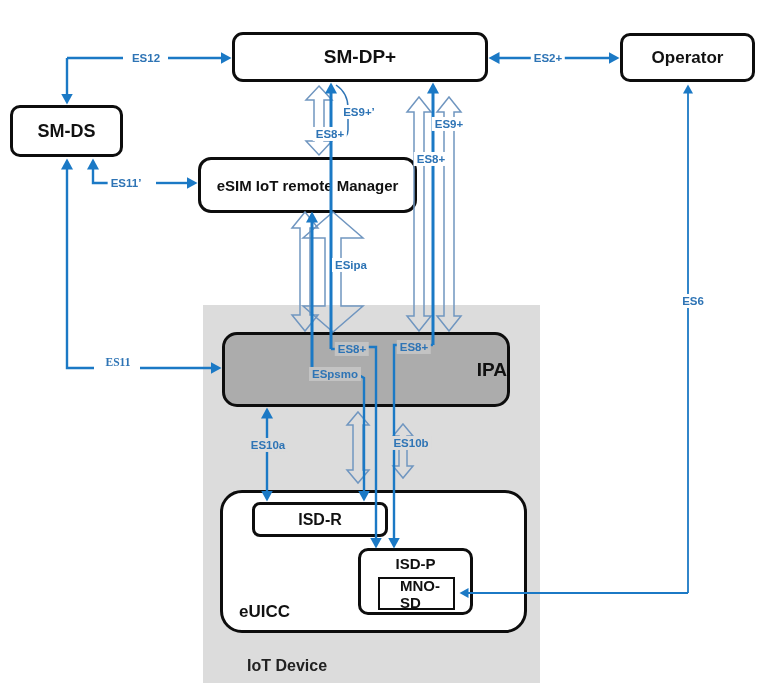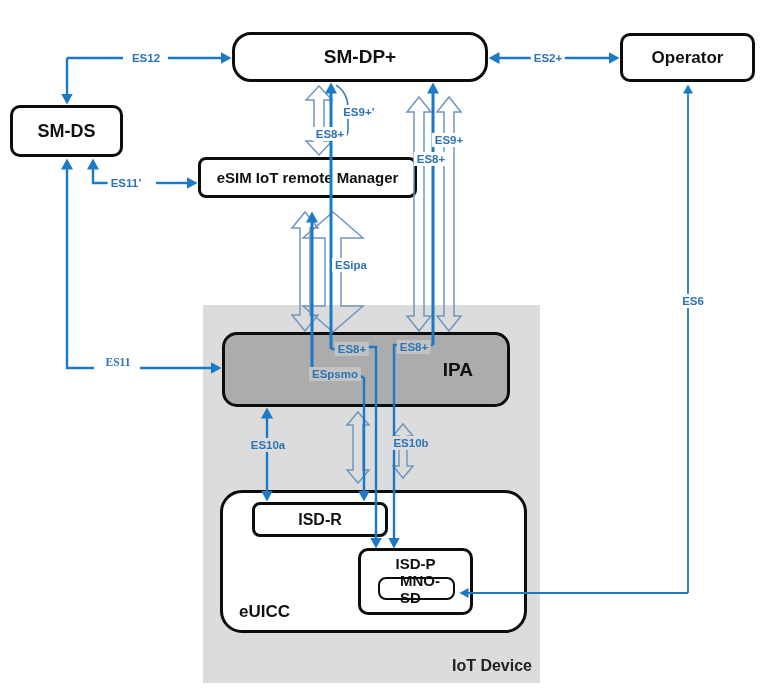--- a/index.html
+++ b/index.html
@@ -3,36 +3,36 @@
 <meta charset="utf-8">
 <style>
   :root{
     --solid:#1b79c5; --hollow:#7096c0; --label:#2e74b5;
     --ipa_fill:#acacac; --iot_fill:#dcdcdc; --border:#0d0d0d;
   }
   html,body{margin:0;padding:0;background:#fff;}
   #canvas{position:relative;width:768px;height:690px;background:#fff;overflow:hidden;
           font-family:"Liberation Sans", sans-serif;}
   .iotbg{position:absolute;left:203px;top:305px;width:337px;height:378px;background:var(--iot_fill);}
-  .iotbg .cap{position:absolute;left:0;right:8px;bottom:8px;text-align:right;
+  .iotbg .cap{position:absolute;left:0;right:8px;bottom:8px;text-align:left;
           font-weight:bold;font-size:16px;color:#222;margin-left:44px;}
   .box{position:absolute;background:#fff;border:3px solid var(--border);border-radius:10px;
        display:flex;align-items:center;justify-content:center;
        font-weight:bold;color:#111;box-sizing:border-box;z-index:2;}
-  #smdp{left:232px;top:32px;width:256px;height:50px;border-radius:19px;font-size:19px;}
+  #smdp{left:232px;top:32px;width:256px;height:50px;border-radius:11px;font-size:19px;}
   #operator{left:620px;top:33px;width:135px;height:49px;font-size:17px;}
   #smds{left:10px;top:105px;width:113px;height:52px;font-size:18px;}
-  #eim{left:198px;top:157px;width:219px;height:41px;border-radius:8px;font-size:15px;}
+  #eim{left:198px;top:157px;width:219px;height:56px;border-radius:13px;font-size:15px;}
   #ipa{left:222px;top:332px;width:288px;height:75px;background:var(--ipa_fill);
-       border-width:3.5px;border-radius:15px;font-size:19px;justify-content:flex-end;padding-right:34px;}
+       border-width:3.5px;border-radius:15px;font-size:19px;justify-content:flex-end;}
   #euicc{left:220px;top:490px;width:307px;height:143px;border-width:3.5px;border-radius:22px;
        justify-content:flex-start;align-items:flex-end;font-size:17px;padding:0 0 8px 16px;}
   #isdr{left:252px;top:502px;width:136px;height:35px;border-radius:8px;font-size:16px;z-index:2;}
   #isdp{left:358px;top:548px;width:115px;height:67px;align-items:flex-start;padding-top:4px;font-size:15px;z-index:2;}
-  #mnosd{left:378px;top:577px;width:77px;height:23px;border-width:2.5px;border-radius:8px;font-size:15px;z-index:3;padding-left:20px;}
+  #mnosd{left:378px;top:577px;width:77px;height:33px;border-width:2.5px;border-radius:0;font-size:15px;z-index:3;padding-left:20px;}
   svg.layer{position:absolute;left:0;top:0;z-index:4;pointer-events:none;}
   .sl{stroke:var(--solid);fill:none;}
   .w3{stroke-width:3px;} .w25{stroke-width:2.4px;} .w18{stroke-width:1.8px;}
   .hl{stroke:var(--hollow);stroke-width:1.5px;fill:none;}
   .bk{stroke:var(--label);stroke-width:1.5px;fill:none;}
   .mk{fill:var(--solid);}
   .clabel{position:absolute;transform:translate(-50%,-50%);z-index:5;white-space:nowrap;
           font-weight:bold;font-size:11.5px;line-height:1.05;color:var(--label);padding:1px 3px;}
   .bg-white{background:#fff;} .bg-iot{background:var(--iot_fill);} .bg-ipa{background:#c3c3c3;}
 </style>
@@ -141,21 +141,21 @@
     <g>
       <path class="sl w25" d="M267,445 L267,418" marker-end="url(#ah2)"></path>
       <path class="sl w25" d="M267,445 L267,491" marker-end="url(#ah2)"></path>
     </g>
   </svg>
 
   <span class="clabel bg-white" style="left:146px;top:58px;">ES12</span>
   <span class="clabel bg-white" style="left:548px;top:58px;">ES2+</span>
   <span class="clabel bg-white" style="left:359px;top:112px;text-align:right;">ES9+’</span>
   <span class="clabel bg-white" style="left:330px;top:134px;">ES8+</span>
-  <span class="clabel bg-white" style="left:449px;top:124px;margin-top:16px;">ES9+</span>
+  <span class="clabel bg-white" style="left:449px;top:124px;">ES9+</span>
   <span class="clabel bg-white" style="left:431px;top:159px;">ES8+</span>
   <span class="clabel bg-white" style="left:126px;top:183px;">ES11’</span>
   <span class="clabel bg-white" style="left:351px;top:265px;">ESipa</span>
   <span class="clabel bg-white" style="left:118px;top:362px;font-family:Liberation Serif, serif;">ES11</span>
   <span class="clabel bg-ipa" style="left:352px;top:349px;">ES8+</span>
   <span class="clabel bg-ipa" style="left:414px;top:347px;">ES8+</span>
   <span class="clabel bg-ipa" style="left:335px;top:374px;">ESpsmo</span>
   <span class="clabel bg-iot" style="left:268px;top:445px;">ES10a</span>
   <span class="clabel bg-iot" style="left:411px;top:443px;">ES10b</span>
   <span class="clabel bg-white" style="left:687px;top:301px;margin-left:6px;">ES6</span>

